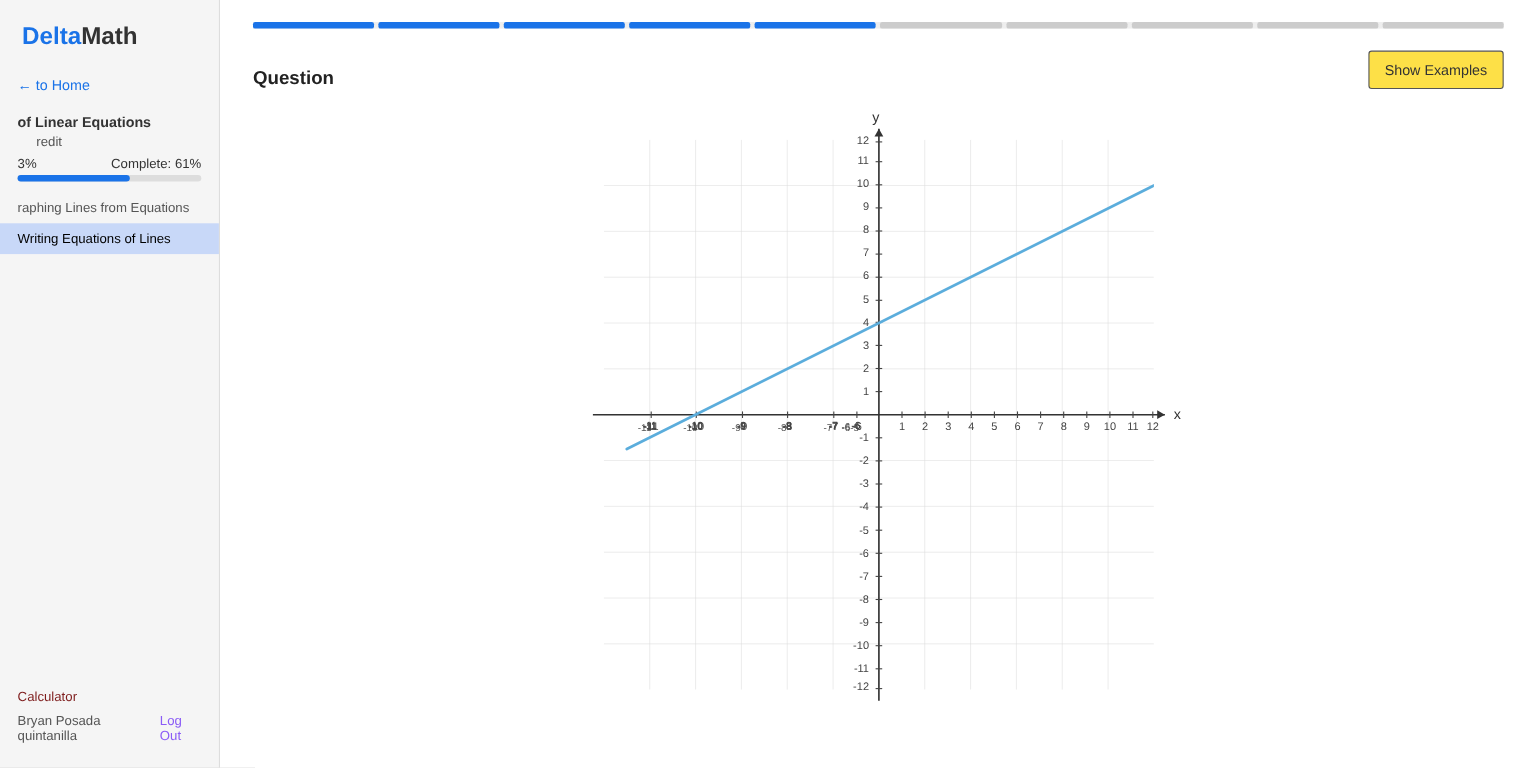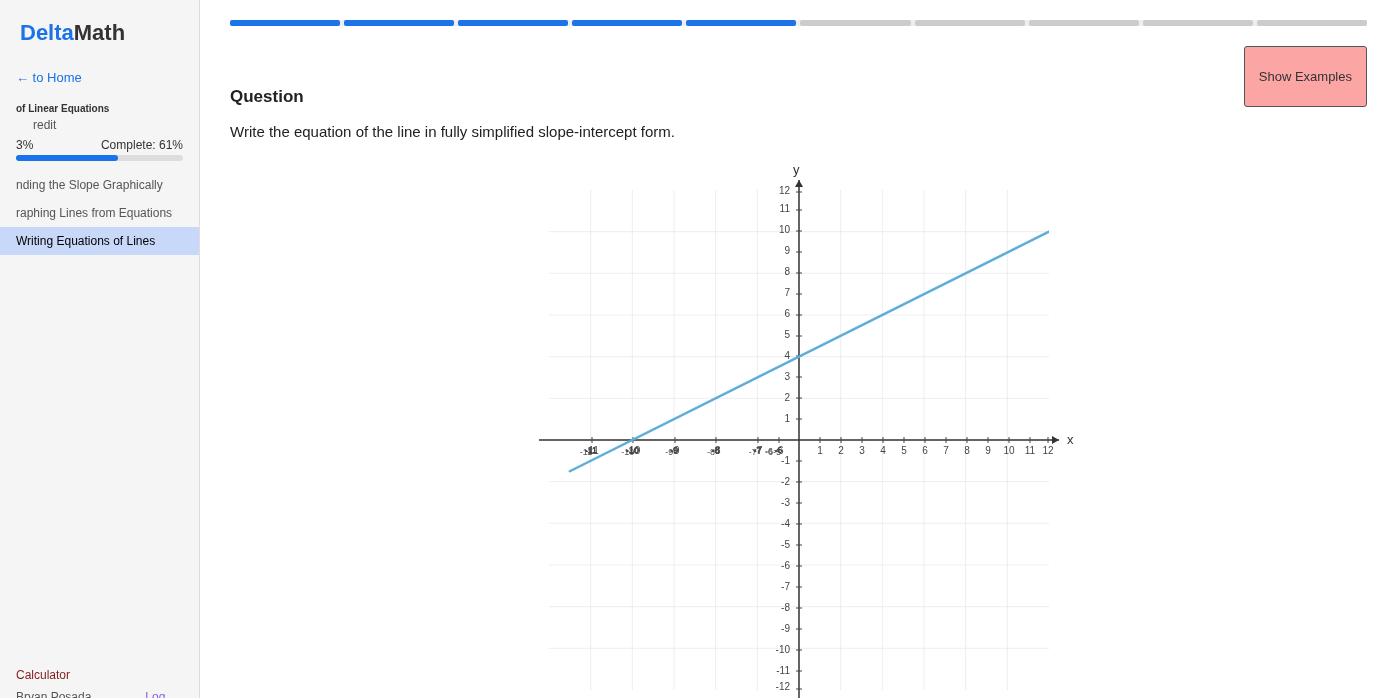--- a/index.html
+++ b/index.html
@@ -27,21 +27,21 @@
     }
     .logo span { color: #1a73e8; }
     .sidebar-link {
       padding: 8px 16px;
       font-size: 13px;
       color: #1a73e8;
       cursor: pointer;
     }
     .sidebar-section-title {
       padding: 10px 16px 2px 16px;
-      font-size: 10px;
+      font-size: 13px;
       font-weight: bold;
       color: #333;
     }
     .sidebar-sub {
       padding: 2px 33px;
       font-size: 12px;
       color: #555;
     }
     .progress-area {
       padding: 4px 16px 10px 16px;
@@ -115,22 +115,22 @@
       align-items: flex-end;
       margin-bottom: 16px;
     }
     .question-title {
       font-size: 17px;
       font-weight: bold;
       color: #222;
     }
     .show-examples-btn {
       border: 1px solid #555;
-      background: #fca5a5;
-      padding: 22px 14px;
+      background: #fde047;
+      padding: 9px 14px;
       font-size: 13px;
       cursor: pointer;
       border-radius: 3px;
       color: #333;
     }
     .question-text {
       font-size: 15px;
       color: #222;
       margin-bottom: 20px;
     }
@@ -155,21 +155,20 @@
   <div class="sidebar-sub">redit</div>
   <div class="progress-area">
     <div class="progress-label">
       <span>3%</span>
       <span>Complete: 61%</span>
     </div>
     <div class="progress-bar-bg">
       <div class="progress-bar-fill" style="width:61%;"></div>
     </div>
   </div>
-  <div class="sidebar-item">nding the Slope Graphically</div>
   <div class="sidebar-item">raphing Lines from Equations</div>
   <div class="sidebar-item active">Writing Equations of Lines</div>
   <div class="sidebar-bottom">
     <div style="margin-bottom:8px; color:#7f1d1d; cursor:pointer;">Calculator</div>
     <div class="sidebar-bottom-row">
       <span>Bryan Posada quintanilla</span>
       <span style="color:#8b5cf6; cursor:pointer;">Log Out</span>
     </div>
   </div>
 </div>
@@ -187,21 +186,20 @@
     <div class="progress-top-segment empty"></div>
     <div class="progress-top-segment empty"></div>
     <div class="progress-top-segment empty"></div>
   </div>
 
   <div class="question-header">
     <div class="question-title">Question</div>
     <button class="show-examples-btn">Show Examples</button>
   </div>
 
-  <div class="question-text">Write the equation of the line in fully simplified slope-intercept form.</div>
 
   <div class="graph-container">
     <svg class="graph" width="560" height="560" viewBox="-30 -30 560 560">
 
       <defs>
         <clipPath id="graphClip">
           <rect x="0" y="0" width="500" height="500"></rect>
         </clipPath>
       </defs>
 

